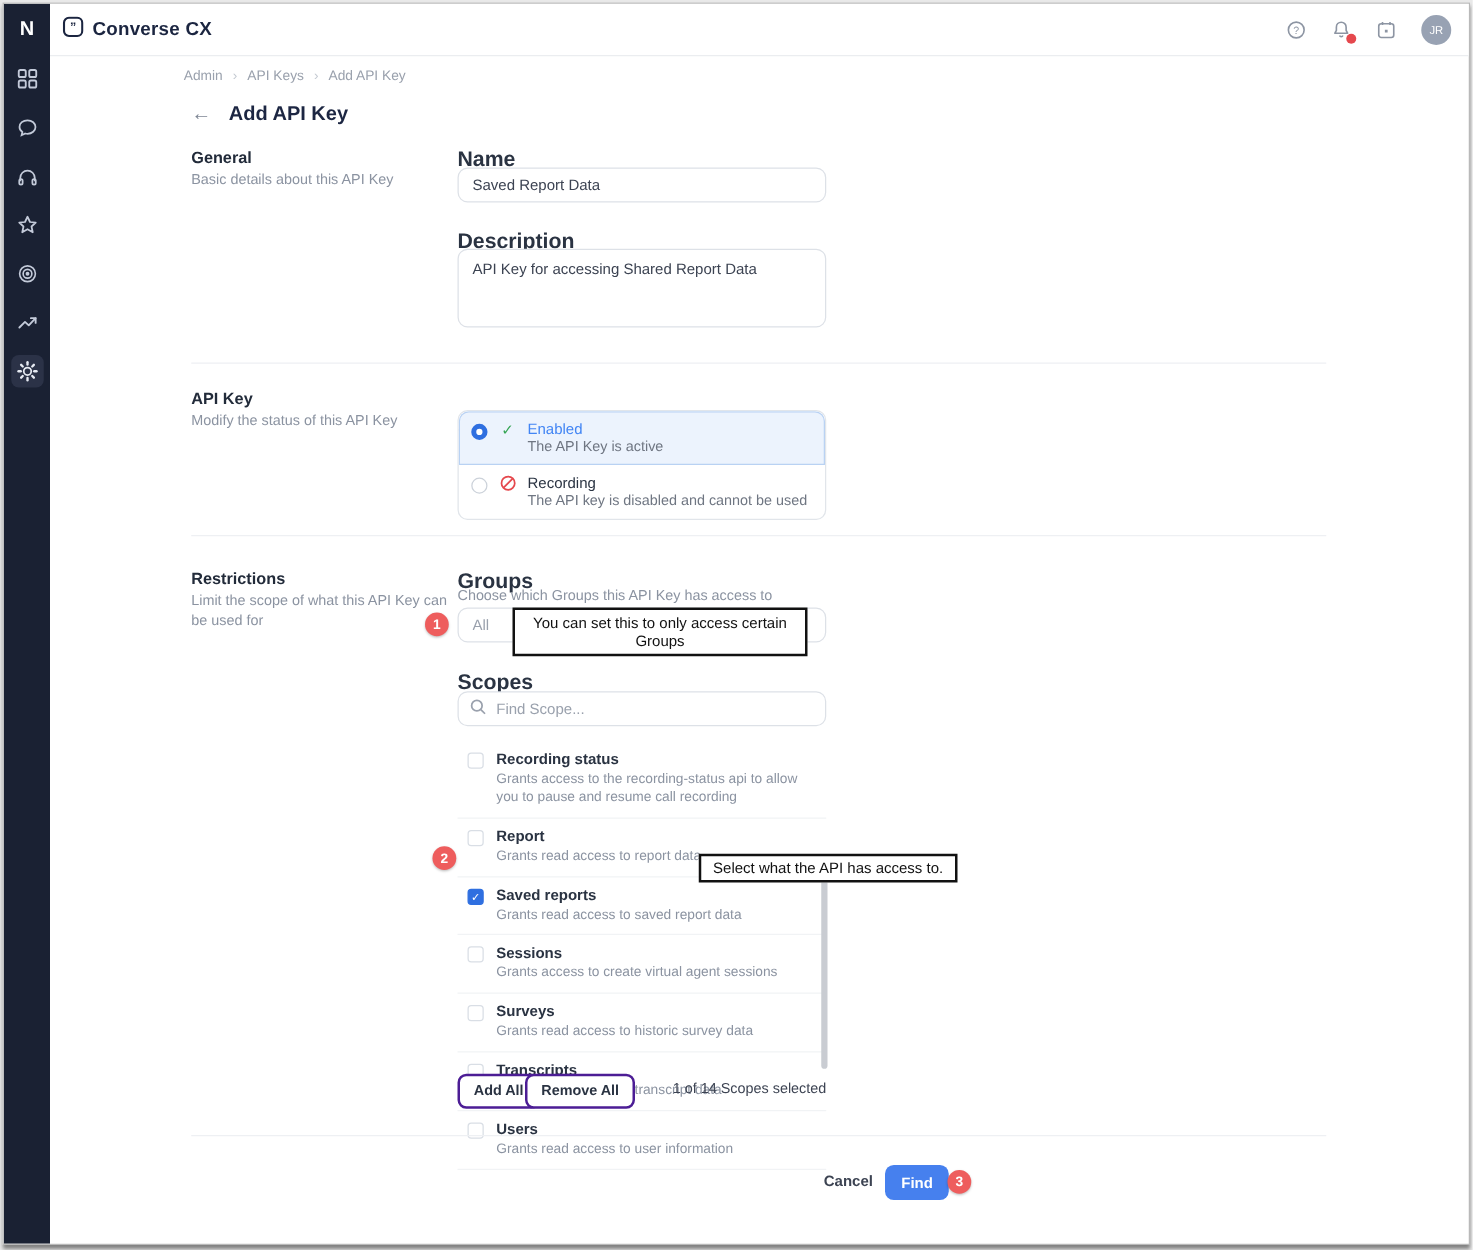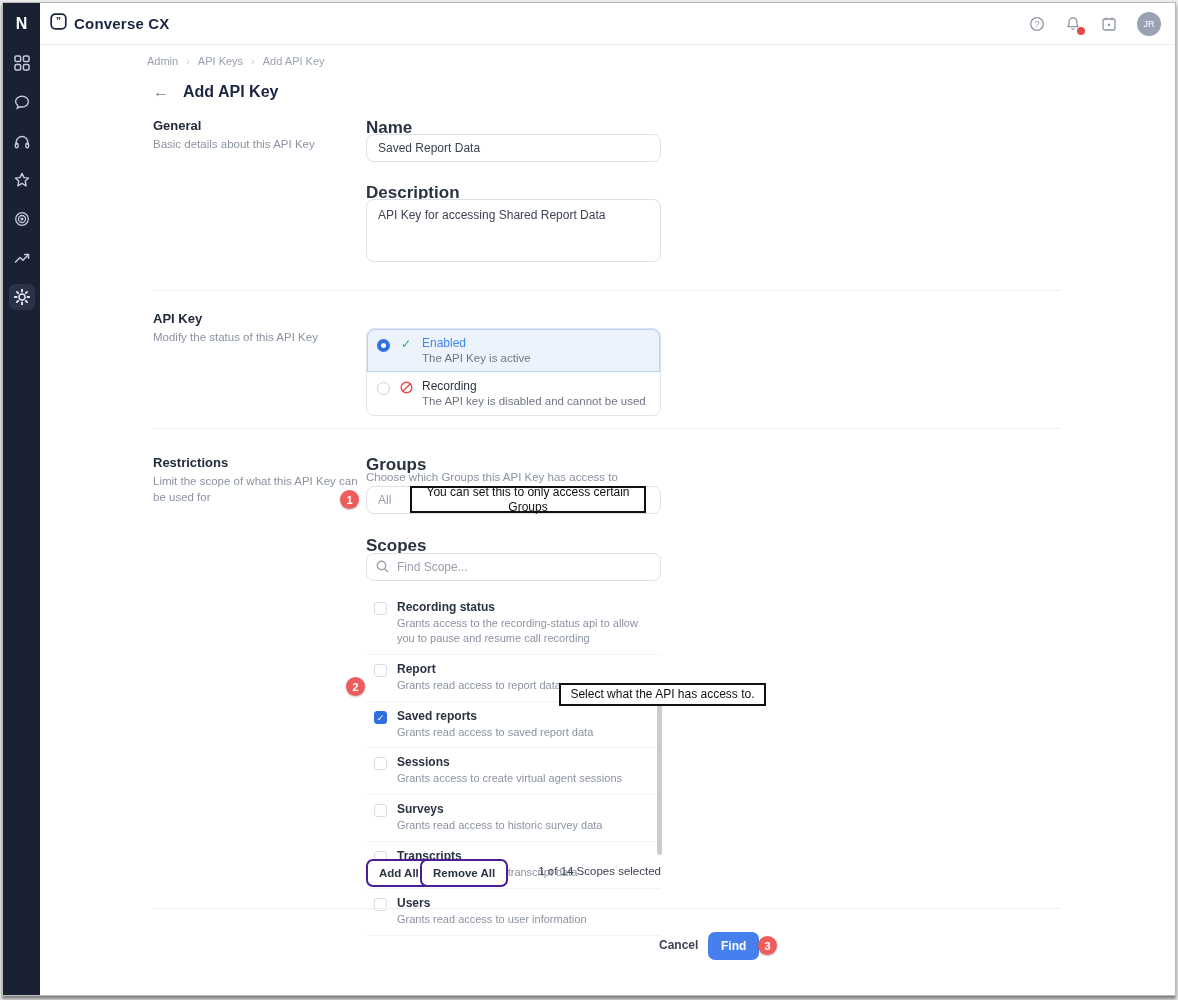--- a/index.html
+++ b/index.html
@@ -317,18 +317,18 @@
   <button class="abs btn-ghost" style="left:363px; top:856px;">Add All</button>
   <button class="abs btn-ghost" style="left:417px; top:856px;">Remove All</button>
   <div class="abs scope-summary" style="left:533px; top:862px; width:125px; text-align:right;">1 of 14 Scopes selected</div>
 
   <div class="abs divider" style="top:905px;"></div>
 
   <button class="abs btn-cancel" style="left:656px; top:935px;text-align:center;">Cancel</button>
   <button class="abs btn-save" style="left:705px; top:929px;">Find</button>
 
   <div class="abs anno-circle" style="left:337px; top:487px;">1</div>
-  <div class="abs anno-box" style="left:407px; top:483px; width:236px; height:27px;">You can set this to only access certain Groups</div>
+  <div class="abs anno-box" style="left:407px; top:483px; width:236px; height:39px;">You can set this to only access certain Groups</div>
   <div class="abs anno-circle" style="left:343px; top:674px;">2</div>
   <div class="abs anno-box" style="left:556px; top:680px; width:207px; height:23px;">Select what the API has access to.</div>
   <div class="abs anno-circle" style="left:755px; top:933px;">3</div>
 
 </div>
 
 </body></html>

